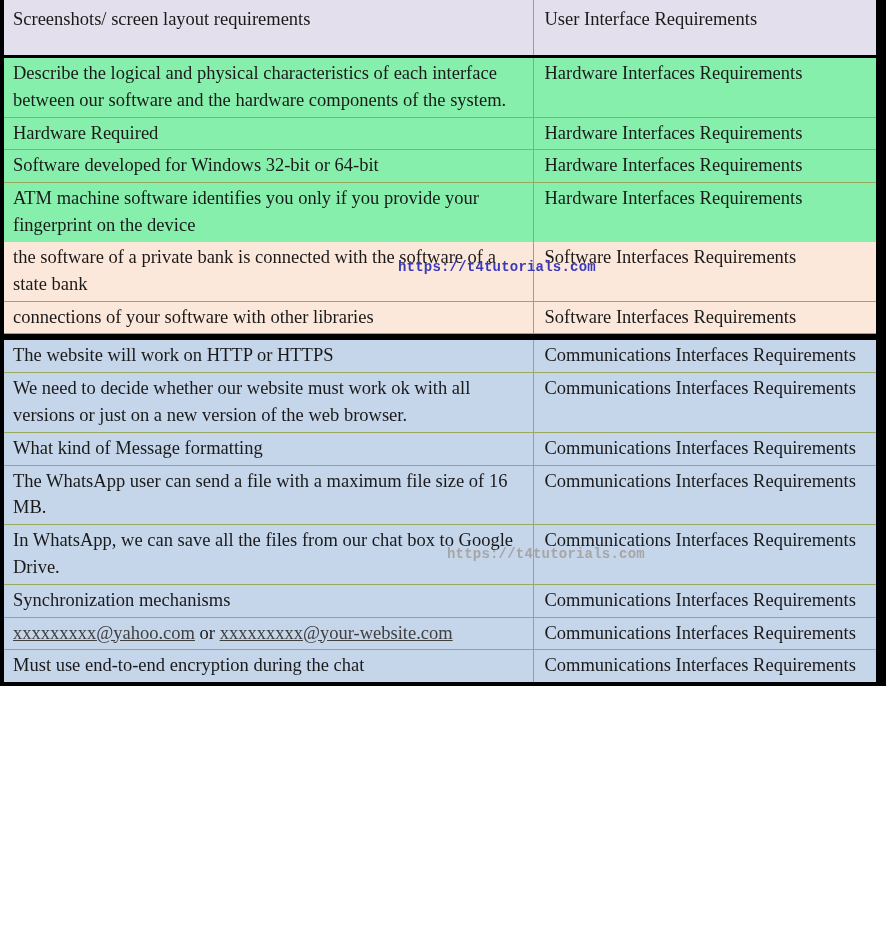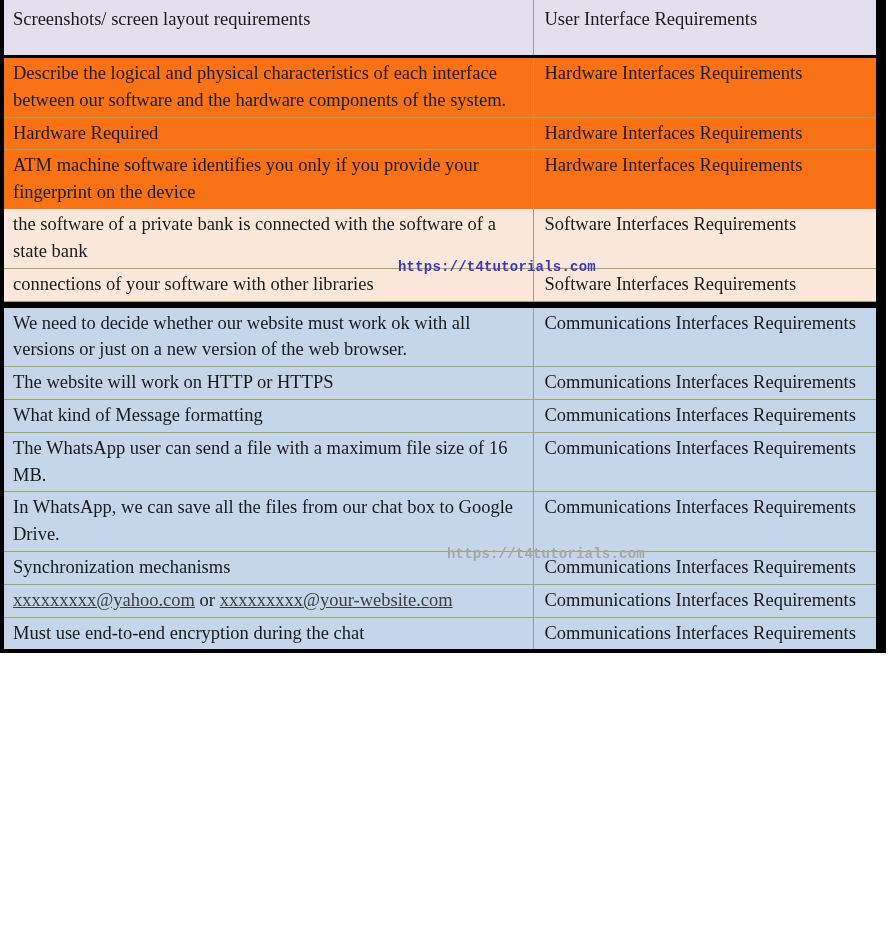--- a/index.html
+++ b/index.html
@@ -35,21 +35,21 @@
   }
 
   
   .section {
     border-left: 4px solid #000000;
     border-right: 10px solid #000000;
     box-sizing: border-box;
     width: 886px;
   }
   .section.sec-header { background: #e4dfec; }
-  .section.sec-hardware { background: #f97316; }
+  .section.sec-hardware { background: #86efac; }
   .section.sec-software { background: #fce8da; }
   .section.sec-comm     { background: #c5d5ea; }
 
   
   .band {
     background: #000000;
     width: 886px;
     height: 6px;
     font-size: 0;
     line-height: 0;
@@ -151,20 +151,24 @@
           </colgroup>
         <tbody>
           <tr>
             <td class="col-left">Describe the logical and physical characteristics of each interface between our software and the hardware components of the system.</td>
             <td class="col-right">Hardware Interfaces Requirements</td>
           </tr>
           <tr>
             <td class="col-left">Hardware Required</td>
             <td class="col-right">Hardware Interfaces Requirements</td>
           </tr>
+          <tr>
+            <td class="col-left">Software developed for Windows 32-bit or 64-bit</td>
+            <td class="col-right">Hardware Interfaces Requirements</td>
+          </tr>
           <tr class="last-row">
             <td class="col-left">ATM machine software identifies you only if you provide your fingerprint on the device</td>
             <td class="col-right">Hardware Interfaces Requirements</td>
           </tr>
         </tbody>
       </table>
     </div>
 
     <div class="section sec-software">
       <table class="reqs">
@@ -188,25 +192,25 @@
     <div class="band band-bottom"></div>
 
     <div class="section sec-comm">
       <table class="reqs">
         <colgroup>
             <col class="c-left">
             <col class="c-right">
           </colgroup>
         <tbody>
           <tr>
+            <td class="col-left">The website will work on HTTP or HTTPS</td>
+            <td class="col-right">Communications Interfaces Requirements</td>
+          </tr>
+          <tr>
             <td class="col-left">We need to decide whether our website must work ok with all versions or just on a new version of the web browser.</td>
-            <td class="col-right">Communications Interfaces Requirements</td>
-          </tr>
-          <tr>
-            <td class="col-left">The website will work on HTTP or HTTPS</td>
             <td class="col-right">Communications Interfaces Requirements</td>
           </tr>
           <tr>
             <td class="col-left">What kind of Message formatting</td>
             <td class="col-right">Communications Interfaces Requirements</td>
           </tr>
           <tr>
             <td class="col-left">The WhatsApp user can send a file with a maximum file size of 16 MB.</td>
             <td class="col-right">Communications Interfaces Requirements</td>
           </tr>

